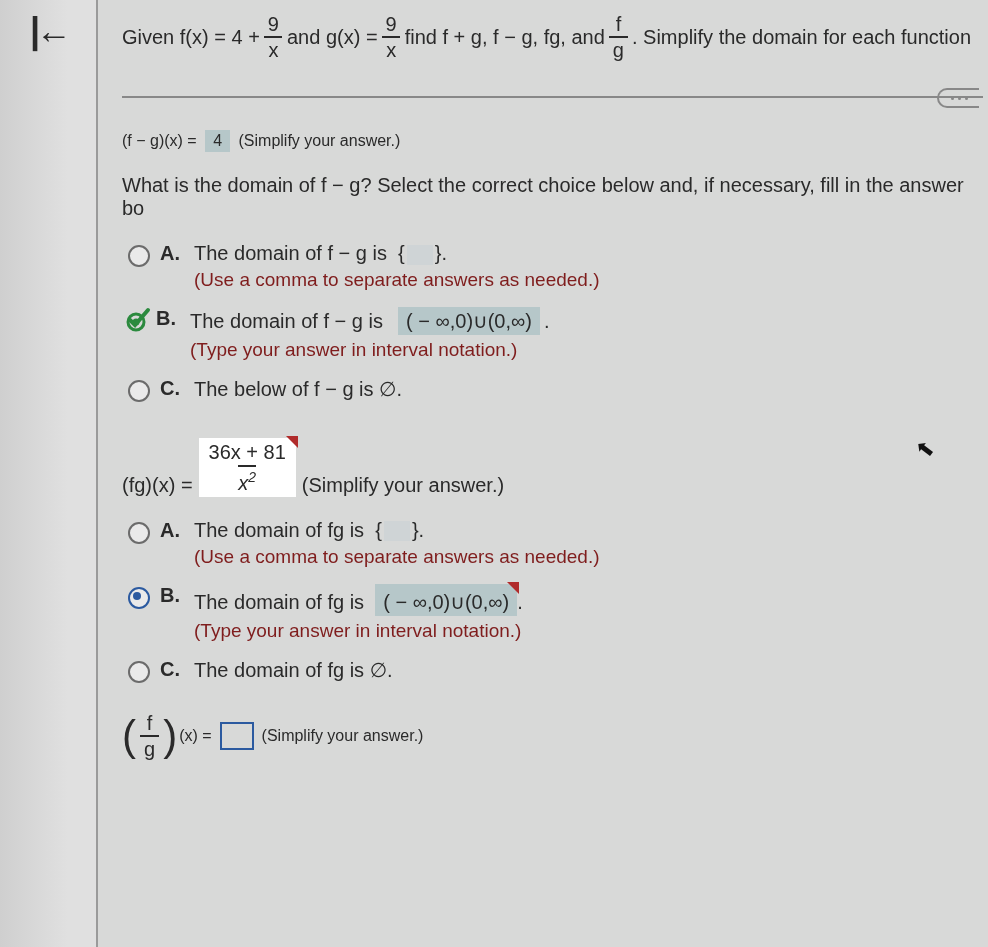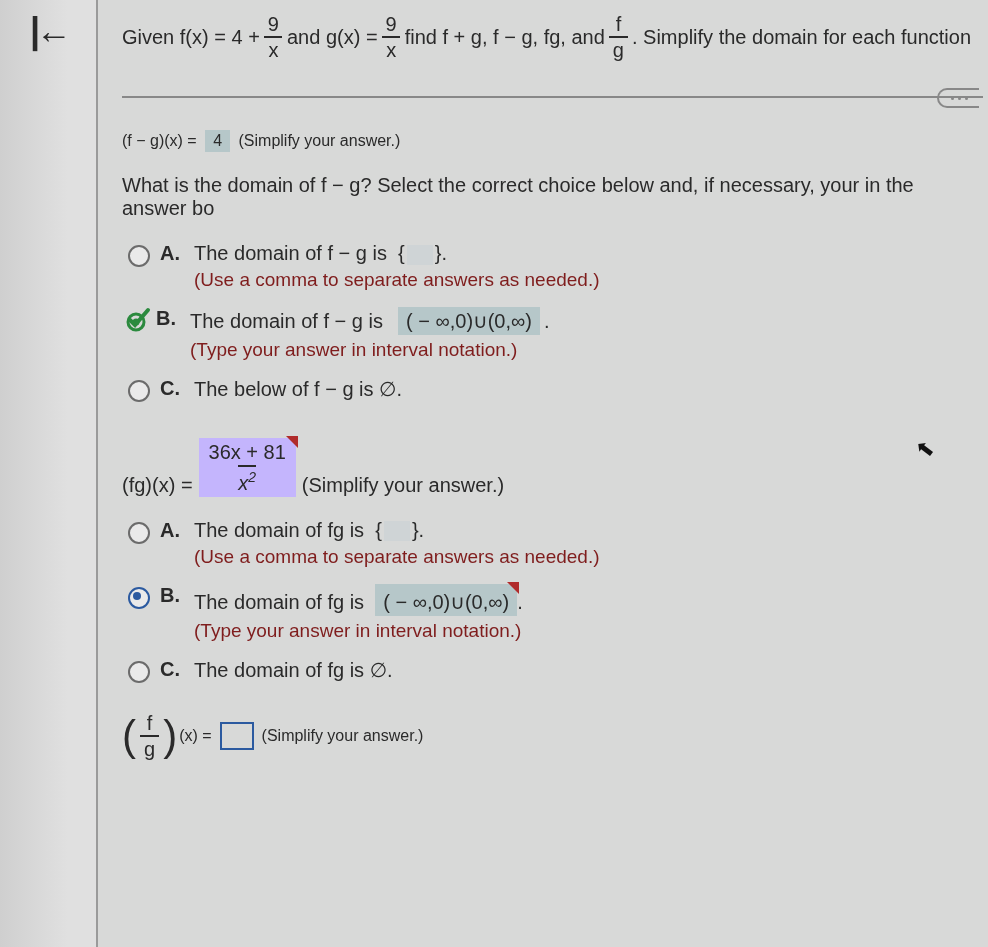--- a/index.html
+++ b/index.html
@@ -148,21 +148,21 @@
   .fg-row {
     margin-top: 36px;
     font-size: 20px;
     display: flex;
     align-items: flex-end;
   }
   .fracbox {
     display:inline-flex;
     flex-direction: column;
     align-items:center;
-    background:#c4b5fd;
+    background:#ffffff;
     padding:4px 10px;
     margin:0 6px;
     line-height:1;
     position:relative;
   }
   .fracbox::after{
     content:"";
     position:absolute;
     right:-2px; top:-2px;
     border:6px solid transparent;
@@ -230,21 +230,21 @@
         <span></span>
         <span></span>
       </div>
 
     <div class="section">
       <span>(f − g)(x) =</span>
       <span class="ans-box">4</span>
       <span>(Simplify your answer.)</span>
     </div>
 
-    <div class="q">What is the domain of f − g? Select the correct choice below and, if necessary, your in the answer bo</div>
+    <div class="q">What is the domain of f − g? Select the correct choice below and, if necessary, fill in the answer bo</div>
 
     <div class="choices">
       <div class="choice">
         <div class="radio"></div>
         <div class="letter">A.</div>
         <div class="ctext">
           <span>The domain of f − g is</span>
           &nbsp;<span>{</span><span class="blank"></span><span>}</span><span>.</span>
           <div class="sub">(Use a comma to separate answers as needed.)</div>
         </div>

